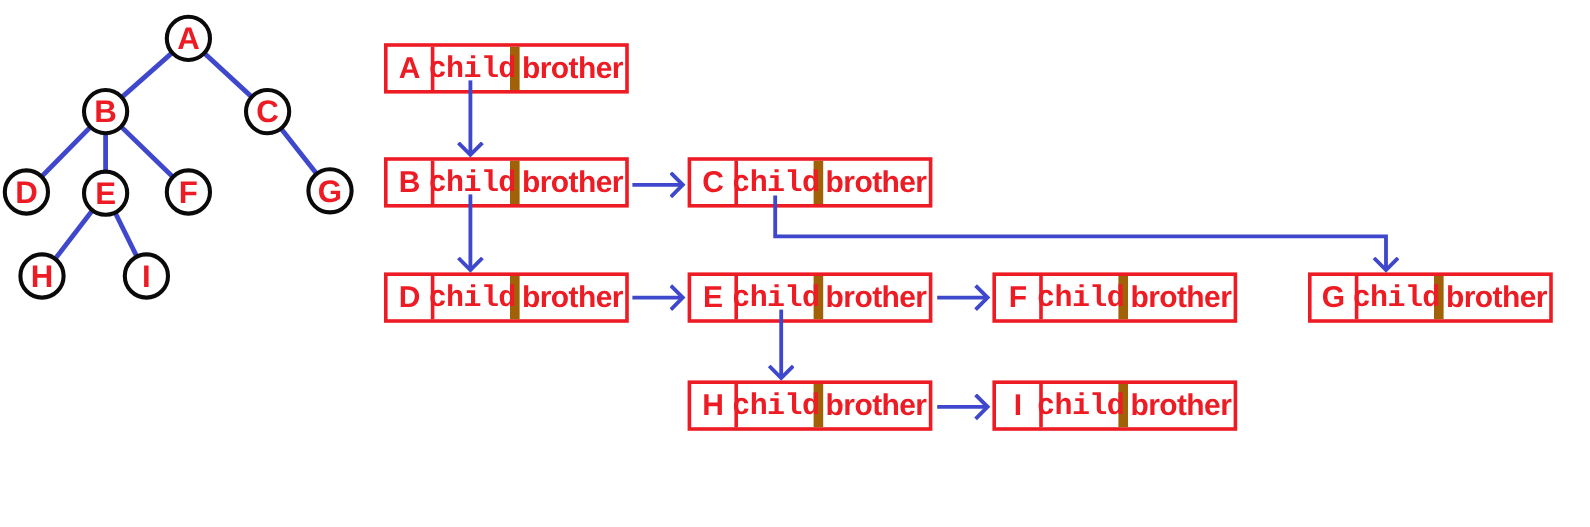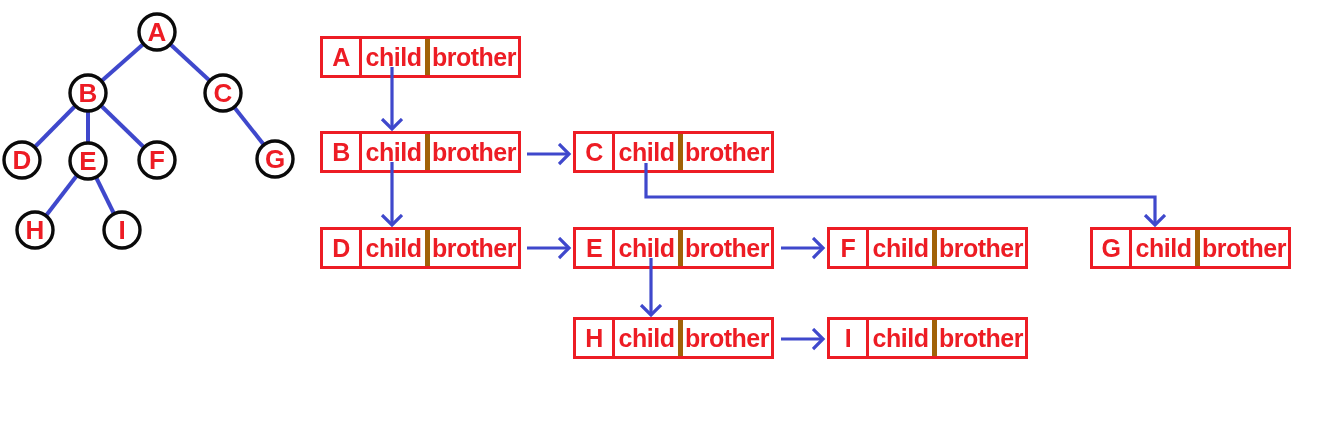--- a/index.html
+++ b/index.html
@@ -29,21 +29,21 @@
     display: flex; height: 36px;
     border: 3px solid #ED1C24; background: #ffffff;
     box-sizing: content-box;
   }
   .cell {
     display: flex; align-items: center; justify-content: center;
     color: #ED1C24; font-weight: bold; font-size: 25px;
     white-space: nowrap; letter-spacing: -0.5px;
   }
   .cell.letter  { width: 36px; }
-  .cell.child   { width: 63px; border-left: 3px solid #ED1C24; border-right: 5px solid #a16207; }
+  .cell.child   { width: 63px; border-left: 3px solid #ED1C24; border-right: 8px solid #a16207; font-family: Liberation Mono, monospace; }
   .cell.brother { width: 88px; }
 
   
   #box-a { left: 320px; top: 36px; }
   #box-b { left: 320px; top: 131px; }
   #box-c { left: 573px; top: 131px; }
   #box-d { left: 320px; top: 227px; }
   #box-e { left: 573px; top: 227px; }
   #box-f { left: 827px; top: 227px; }
   #box-g { left: 1090px; top: 227px; }

